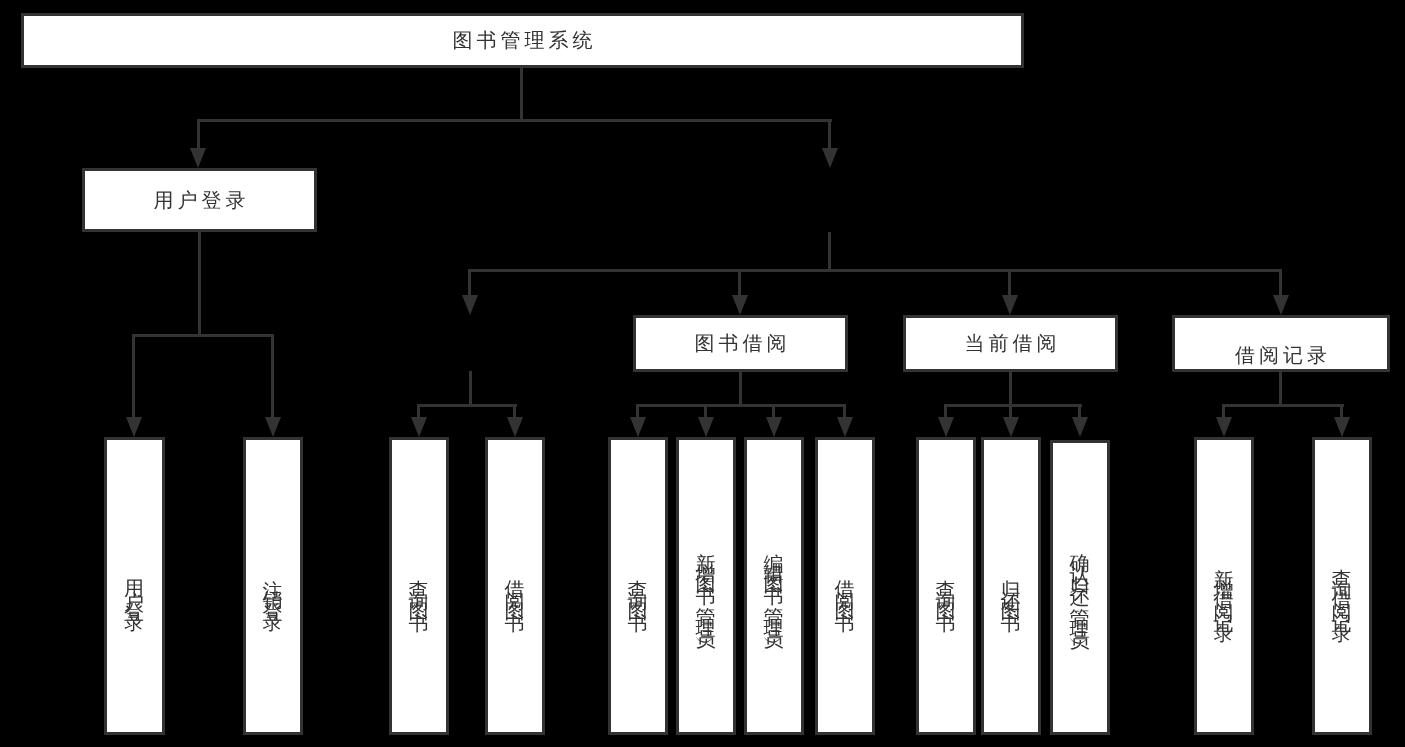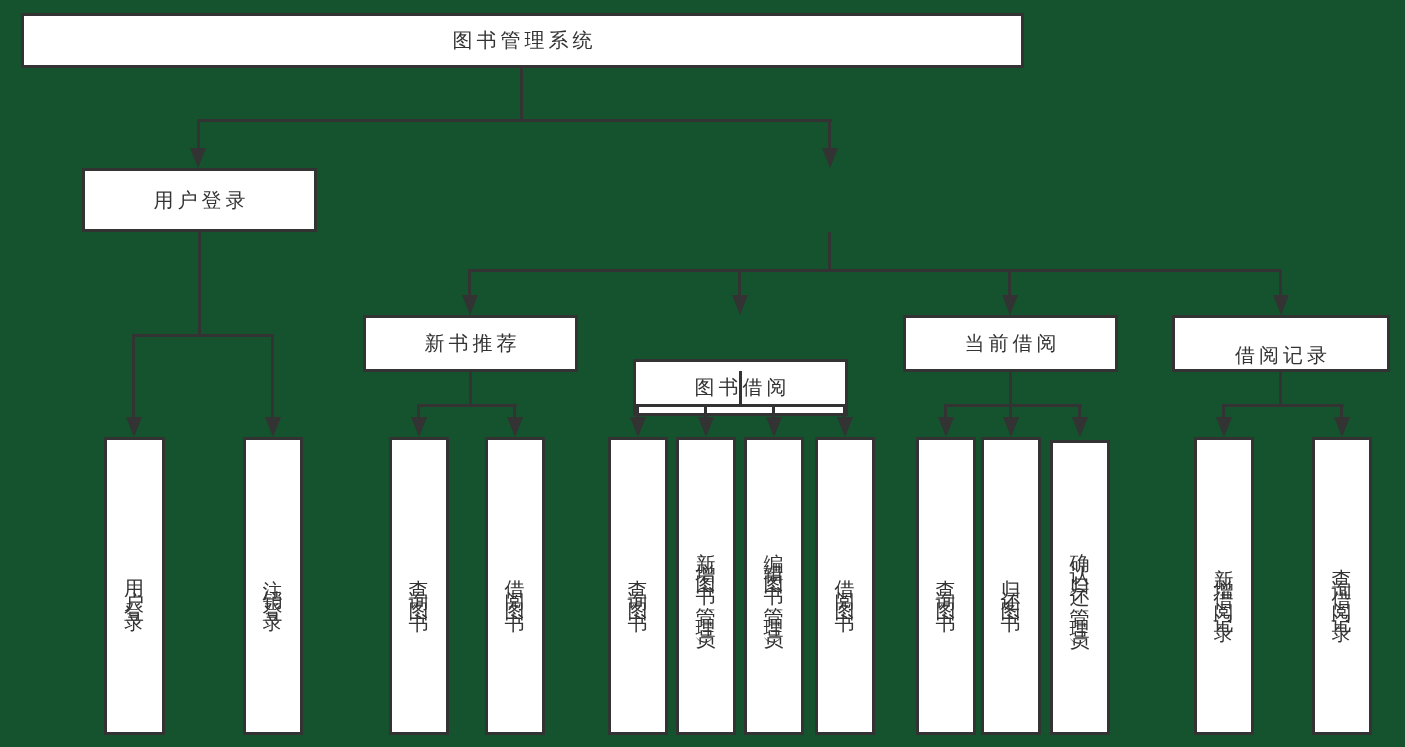--- a/index.html
+++ b/index.html
@@ -1,17 +1,17 @@
 <!DOCTYPE html>
 <html><head>
 <meta charset="utf-8">
 <style>
   html,body{margin:0;padding:0;background:#ffffff;}
   body{font-family:"Liberation Sans","DejaVu Sans",sans-serif;}
-  #canvas{position:relative;width:1405px;height:747px;background:#14532d;overflow:hidden;}
+  #canvas{position:relative;width:1405px;height:747px;background:#000000;overflow:hidden;}
   .node{
     position:absolute;box-sizing:border-box;background:#ffffff;
     border:3px solid #333333;color:#333333;
     display:flex;align-items:center;justify-content:center;
     font-size:20px;
   }
   .hlabel{letter-spacing:4px;padding-left:4px;white-space:nowrap;}
   .vnode{padding:4px 0;}
   .vtext{
     writing-mode:vertical-rl;
@@ -64,24 +64,21 @@
   <div class="hl" style="left:468px;top:269px;width:814px;"></div>
   <div class="vl" style="left:468px;top:269px;height:28px;"></div>
   <div class="arr" style="left:462px;top:295px;"></div>
   <div class="vl" style="left:738px;top:269px;height:28px;"></div>
   <div class="arr" style="left:732px;top:295px;"></div>
   <div class="vl" style="left:1008px;top:269px;height:28px;"></div>
   <div class="arr" style="left:1002px;top:295px;"></div>
   <div class="vl" style="left:1279px;top:269px;height:28px;"></div>
   <div class="arr" style="left:1273px;top:295px;"></div>
 
-  <div class="node" style="left:363px;top:315px;width:215px;height:57px;">
-    <span class="hlabel">新书推荐</span>
-  </div>
-  <div class="node" style="left:633px;top:315px;width:215px;height:57px;margin-top:44px;">
+  <div class="node" style="left:633px;top:315px;width:215px;height:57px;">
     <span class="hlabel">图书借阅</span>
   </div>
   <div class="node" style="left:903px;top:315px;width:215px;height:57px;">
     <span class="hlabel">当前借阅</span>
   </div>
   <div class="node" style="left:1172px;top:315px;width:218px;height:57px;align-items:flex-end;">
     <span class="hlabel">借阅记录</span>
   </div>
 
   <div class="vl" style="left:469px;top:371px;height:36px;"></div>

